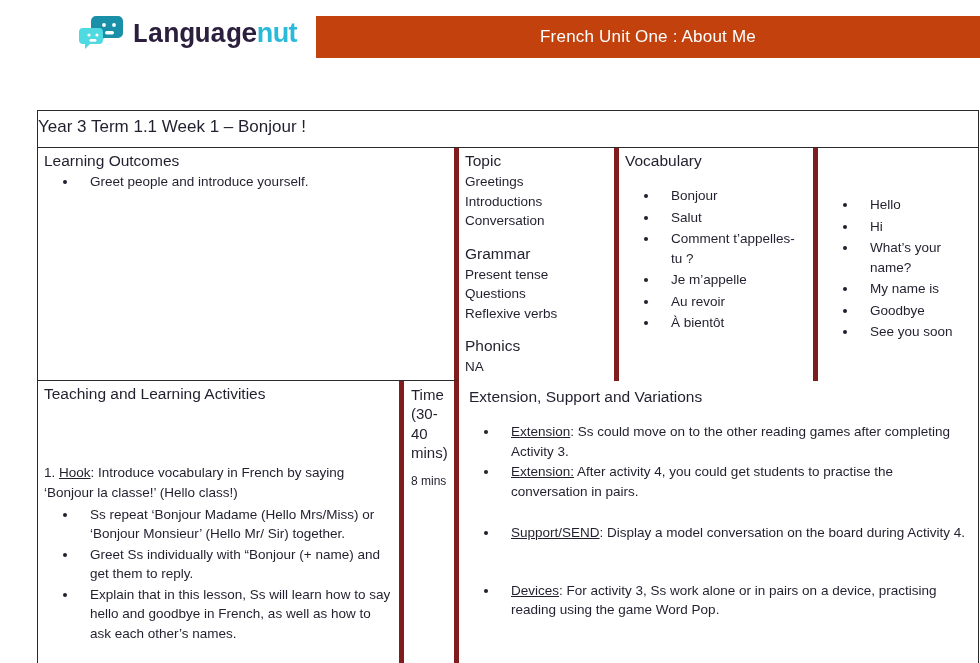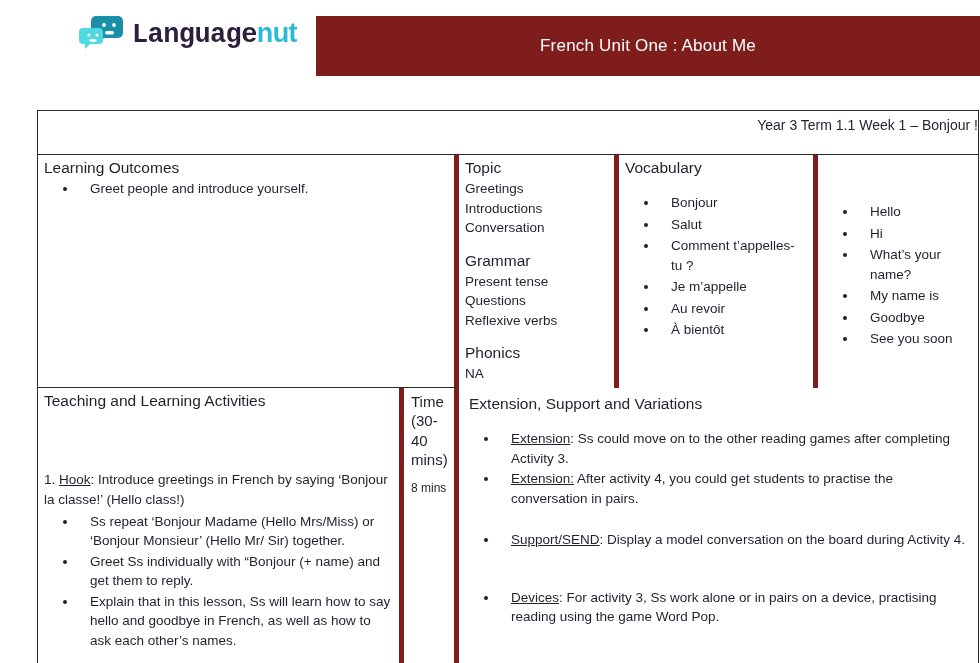--- a/index.html
+++ b/index.html
@@ -32,22 +32,22 @@
     letter-spacing: -0.6px;
     line-height: 1;
     white-space: nowrap;
   }
   .logo-word .lw-dark { color: #2b1f3d; font-family: Liberation Mono, monospace; }
   .logo-word .lw-cyan { color: #2ab9d9; }
 
   .unitbar {
     position: absolute;
     left: 316px; top: 16px;
-    width: 664px; height: 60px;
-    background: #7f1d1d;
+    width: 664px; height: 42px;
+    background: #c2410c;
     display: flex;
     align-items: center;
     justify-content: center;
   }
   .unitbar-title {
     color: #ffffff;
     font-size: 17px;
     letter-spacing: 0.2px;
   }
 
@@ -63,23 +63,23 @@
   .cell {
     border-right: 5px solid #7f1d1d;
     border-bottom: 1px solid #2b2b2b;
     padding: 4px 7px 6px 7px;
   }
   .cell:last-child { border-right: none; }
 
   
   .title-row .cell {
     width: 940px;
-    text-align: right;
-    font-size: 14px;
-    padding: 6px 0 21px 0;
+    text-align: left;
+    font-size: 17px;
+    padding: 6px 0 10px 0;
   }
 
   
   .c-left   { width: 366px; }
   .c-time   { width: 55px; }
   .c-topic  { width: 160px; }
   .c-vocab  { width: 199px; }
   .c-vocab2 { width: 160px; }
   .c-right  { width: 519px; }
   .c-leftfull { width: 421px; }
@@ -222,21 +222,21 @@
     </div>
   </div>
 
   <div class="row body-row">
 
     <div class="cell c-left pad-a" style="border-bottom:none;">
       <h2 class="sec">Teaching and Learning Activities</h2>
 
       <div style="height:58px"></div>
 
-      <p class="activity-p"><span>1.</span> <u>Hook</u><span>:</span><span>  Introduce greetings in French by saying ‘Bonjour la classe!’ (Hello class!)</span></p>
+      <p class="activity-p"><span>1.</span> <u>Hook</u><span>:</span><span>  Introduce vocabulary in French by saying ‘Bonjour la classe!’ (Hello class!)</span></p>
       <ul class="bul">
         <li> Ss repeat ‘Bonjour Madame (Hello Mrs/Miss) or ‘Bonjour Monsieur’ (Hello Mr/ Sir) together.</li>
         <li>Greet Ss individually with “Bonjour (+ name) and get them to reply.</li>
         <li>Explain that in this lesson, Ss will learn how to say hello and goodbye in French, as well as how to ask each other’s names.</li>
       </ul>
 
       <p class="activity-p spacer-top"><span>2.</span> <u>Presentation</u><span>:</span><span>   Display flashcards from this unit’s Learn section on the IWB, with support language removed, and elicit any vocabulary that Ss already know or can recognise.</span></p>
 
     </div>
 

